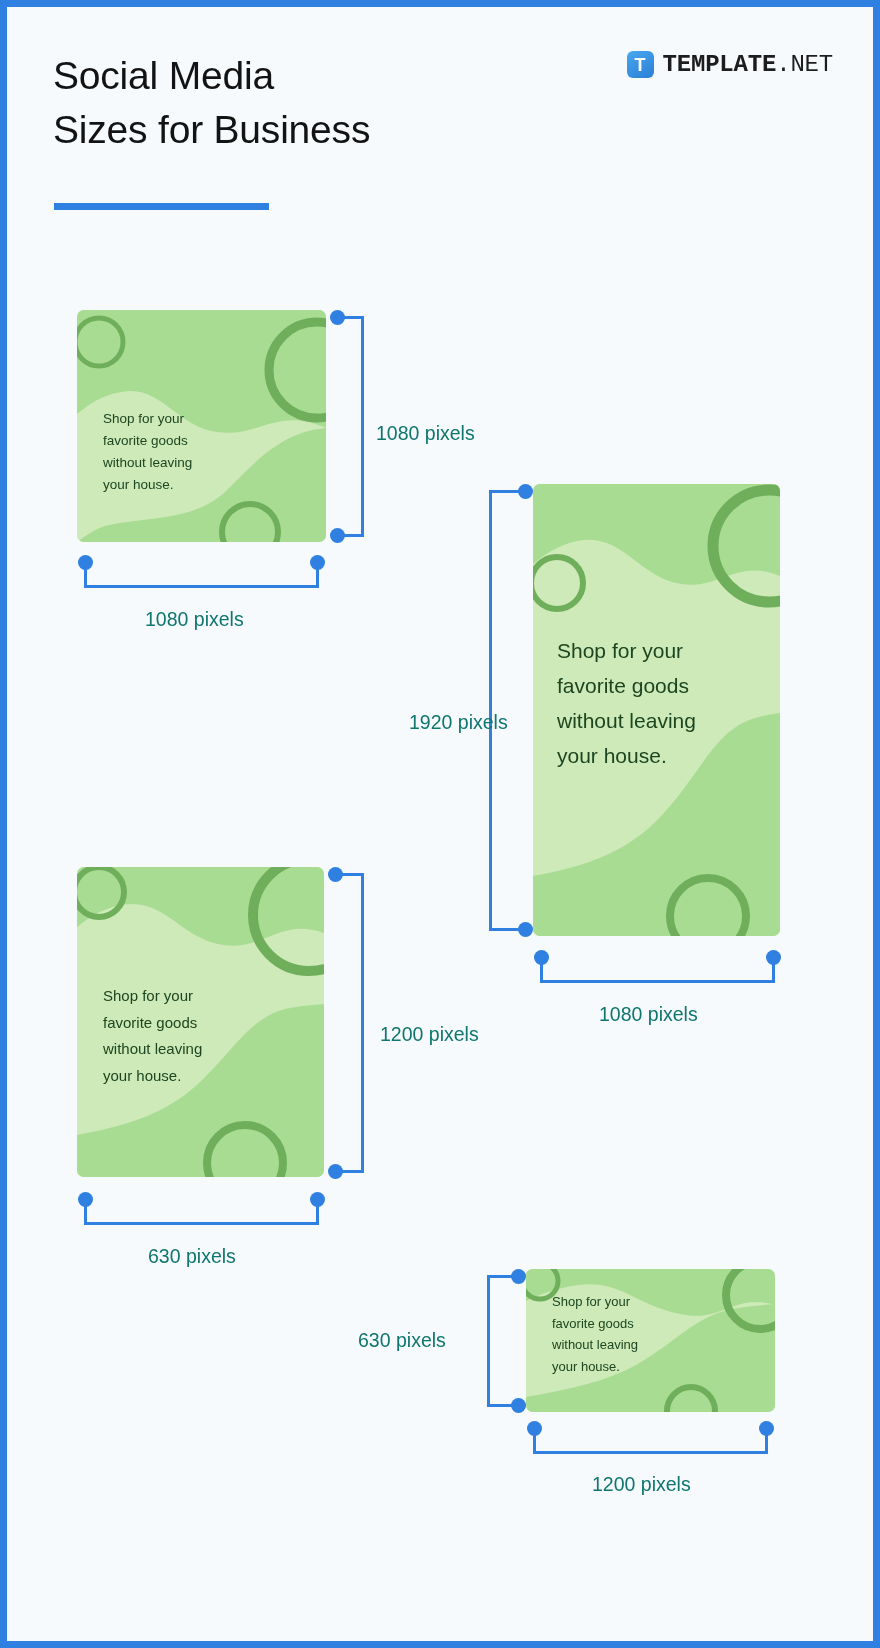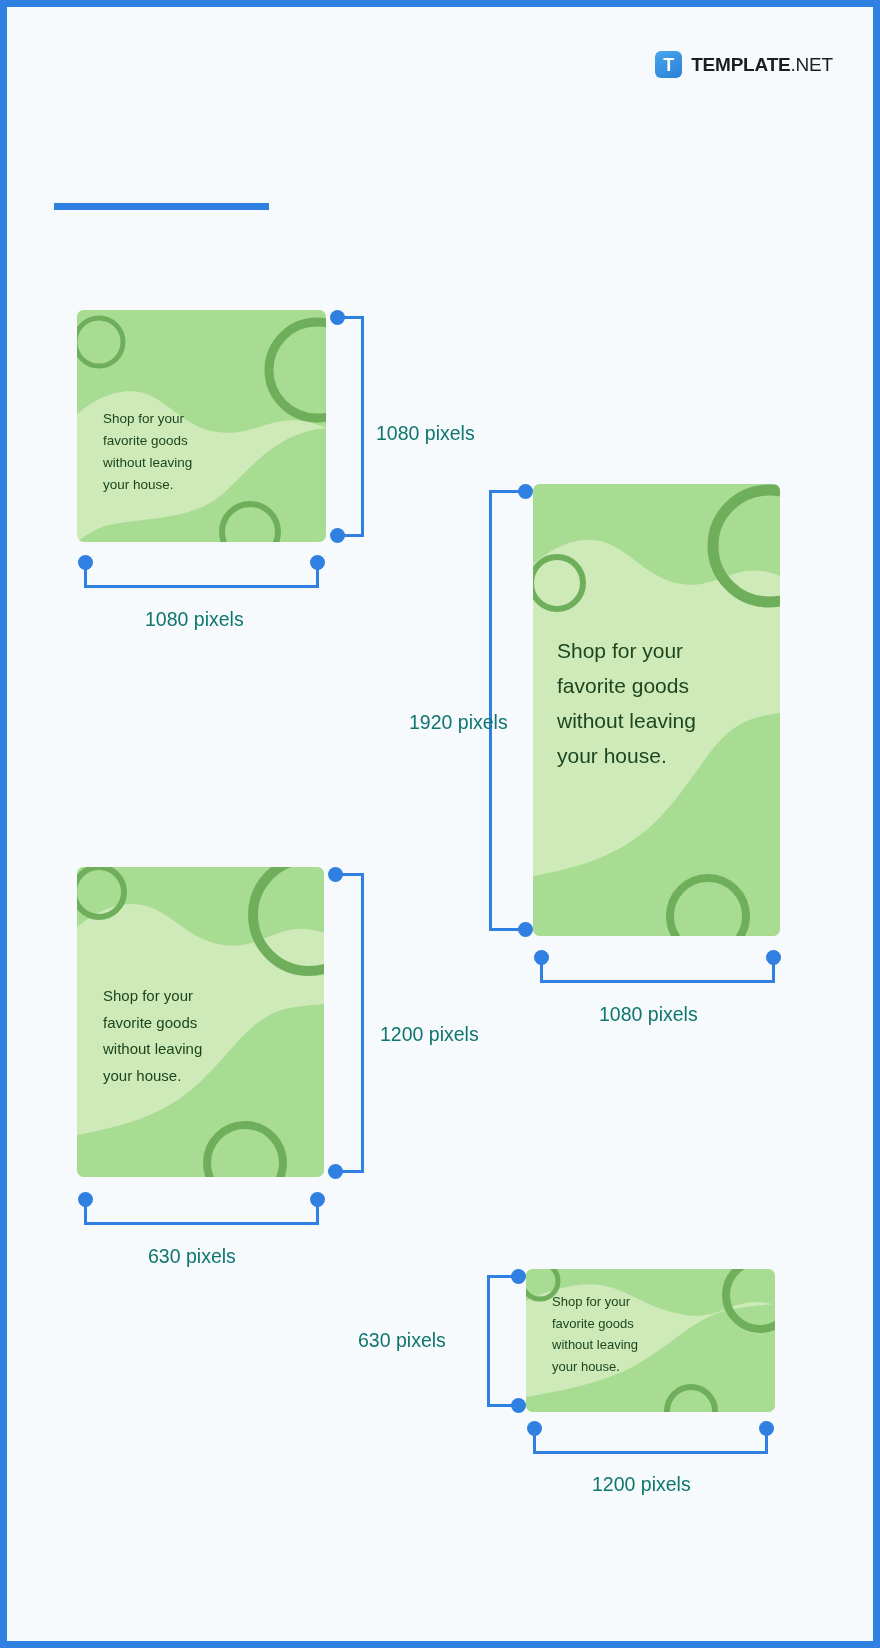--- a/index.html
+++ b/index.html
@@ -29,21 +29,21 @@
     position:absolute; right:40px; top:44px;
     display:flex; align-items:center; gap:9px;
   }
   .brand-mark {
     width:27px; height:27px; border-radius:6px;
     background:linear-gradient(150deg,#49a7ef 0%,#2b7fd4 100%);
     display:flex; align-items:center; justify-content:center;
     color:#fff; font-size:18px; font-weight:700; line-height:1;
     font-family:"Liberation Sans", sans-serif;
   }
-  .brand-text { font-size:19px; font-weight:700; color:#1d1d1d; letter-spacing:-0.2px; }
+  .brand-text { font-size:24px; font-weight:700; color:#1d1d1d; letter-spacing:-0.2px;font-family:Liberation Mono, monospace; }
   .brand-text .tld { font-weight:400; color:#1d1d1d; }
 
   
   .card {
     position:absolute; border-radius:7px; overflow:hidden;
     background:#e5e5e5;
   }
   .card .art { position:absolute; inset:0; }
   .card .copy {
     position:absolute; color:#1d4620; font-weight:400;
@@ -60,20 +60,22 @@
   .mlabel {
     position:absolute; font-size:19.5px; color:#0f766e; white-space:nowrap;
   }
 </style>
 </head>
 <body>
 
 <div id="page">
 
   <h1 class="title">
+    <span>Social Media</span>
+    <span class="l2">Sizes for Business</span>
   </h1>
   <div class="rule"></div>
 
   <div class="brand">
     <span class="brand-mark">T</span>
     <span class="brand-text"><span>TEMPLATE</span><span class="tld">.NET</span></span>
   </div>
 
   <div class="card" style="left:70px; top:303px; width:249px; height:232px;">
     <svg class="art" viewBox="0 0 249 232" preserveAspectRatio="none">

